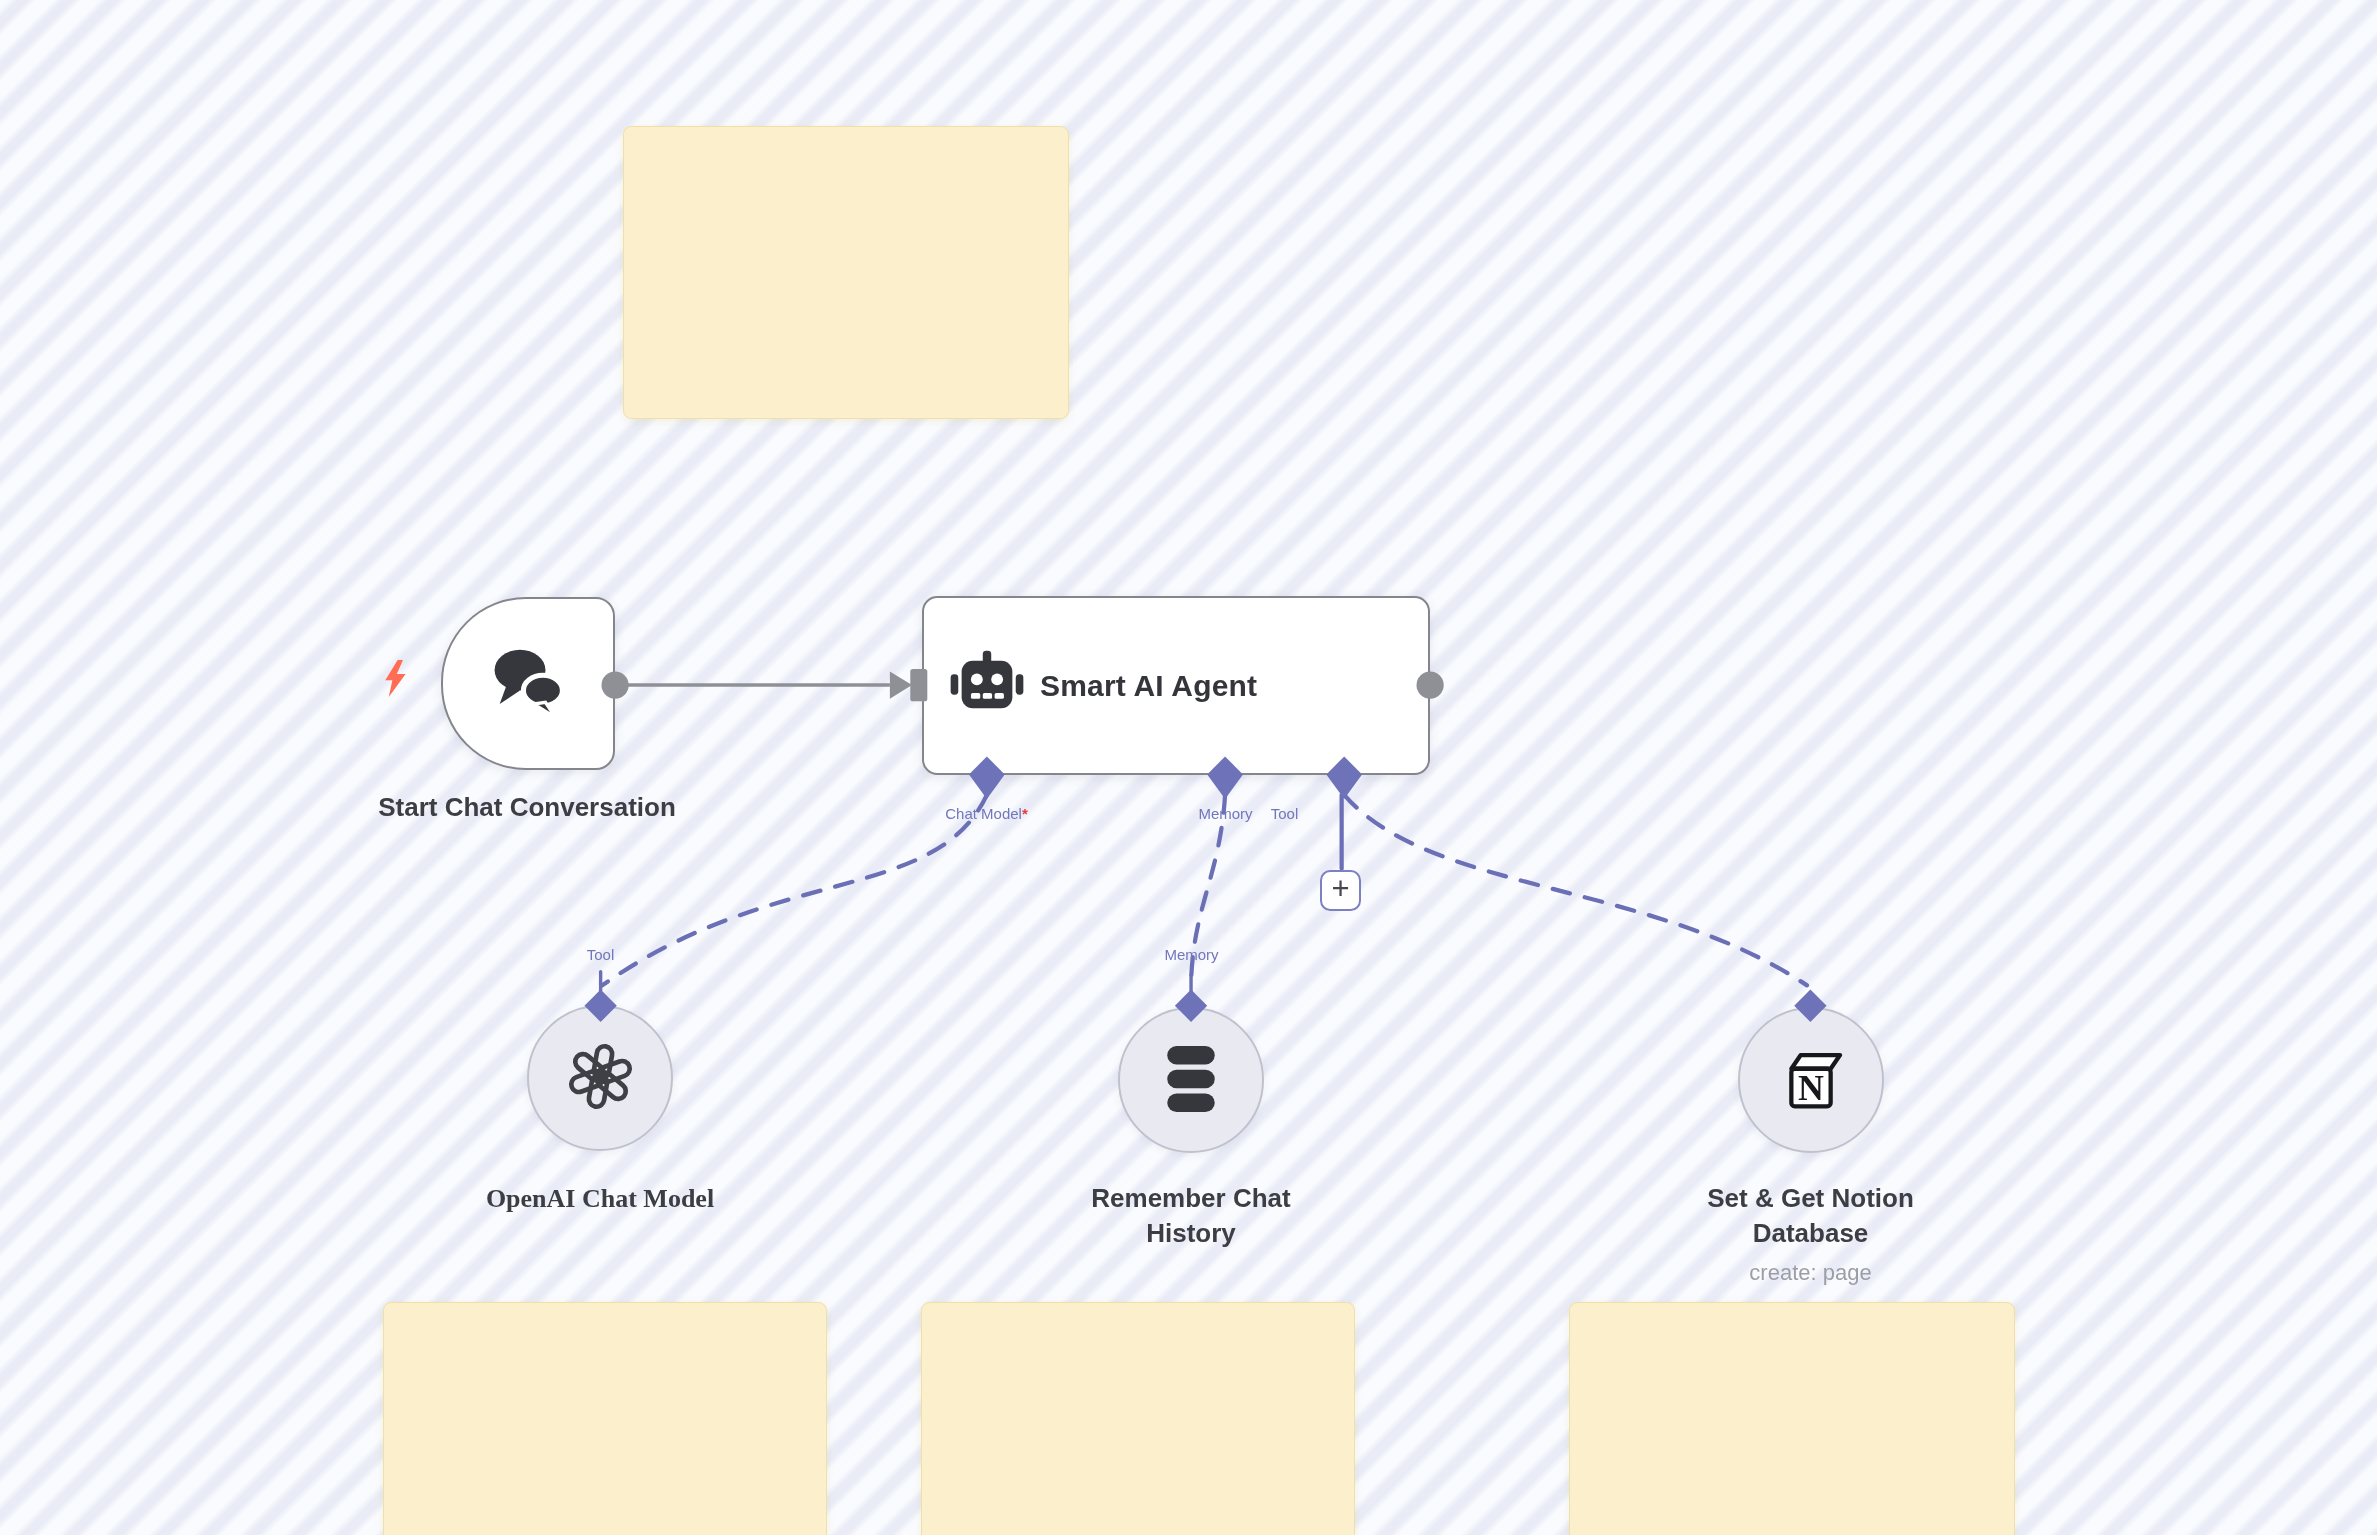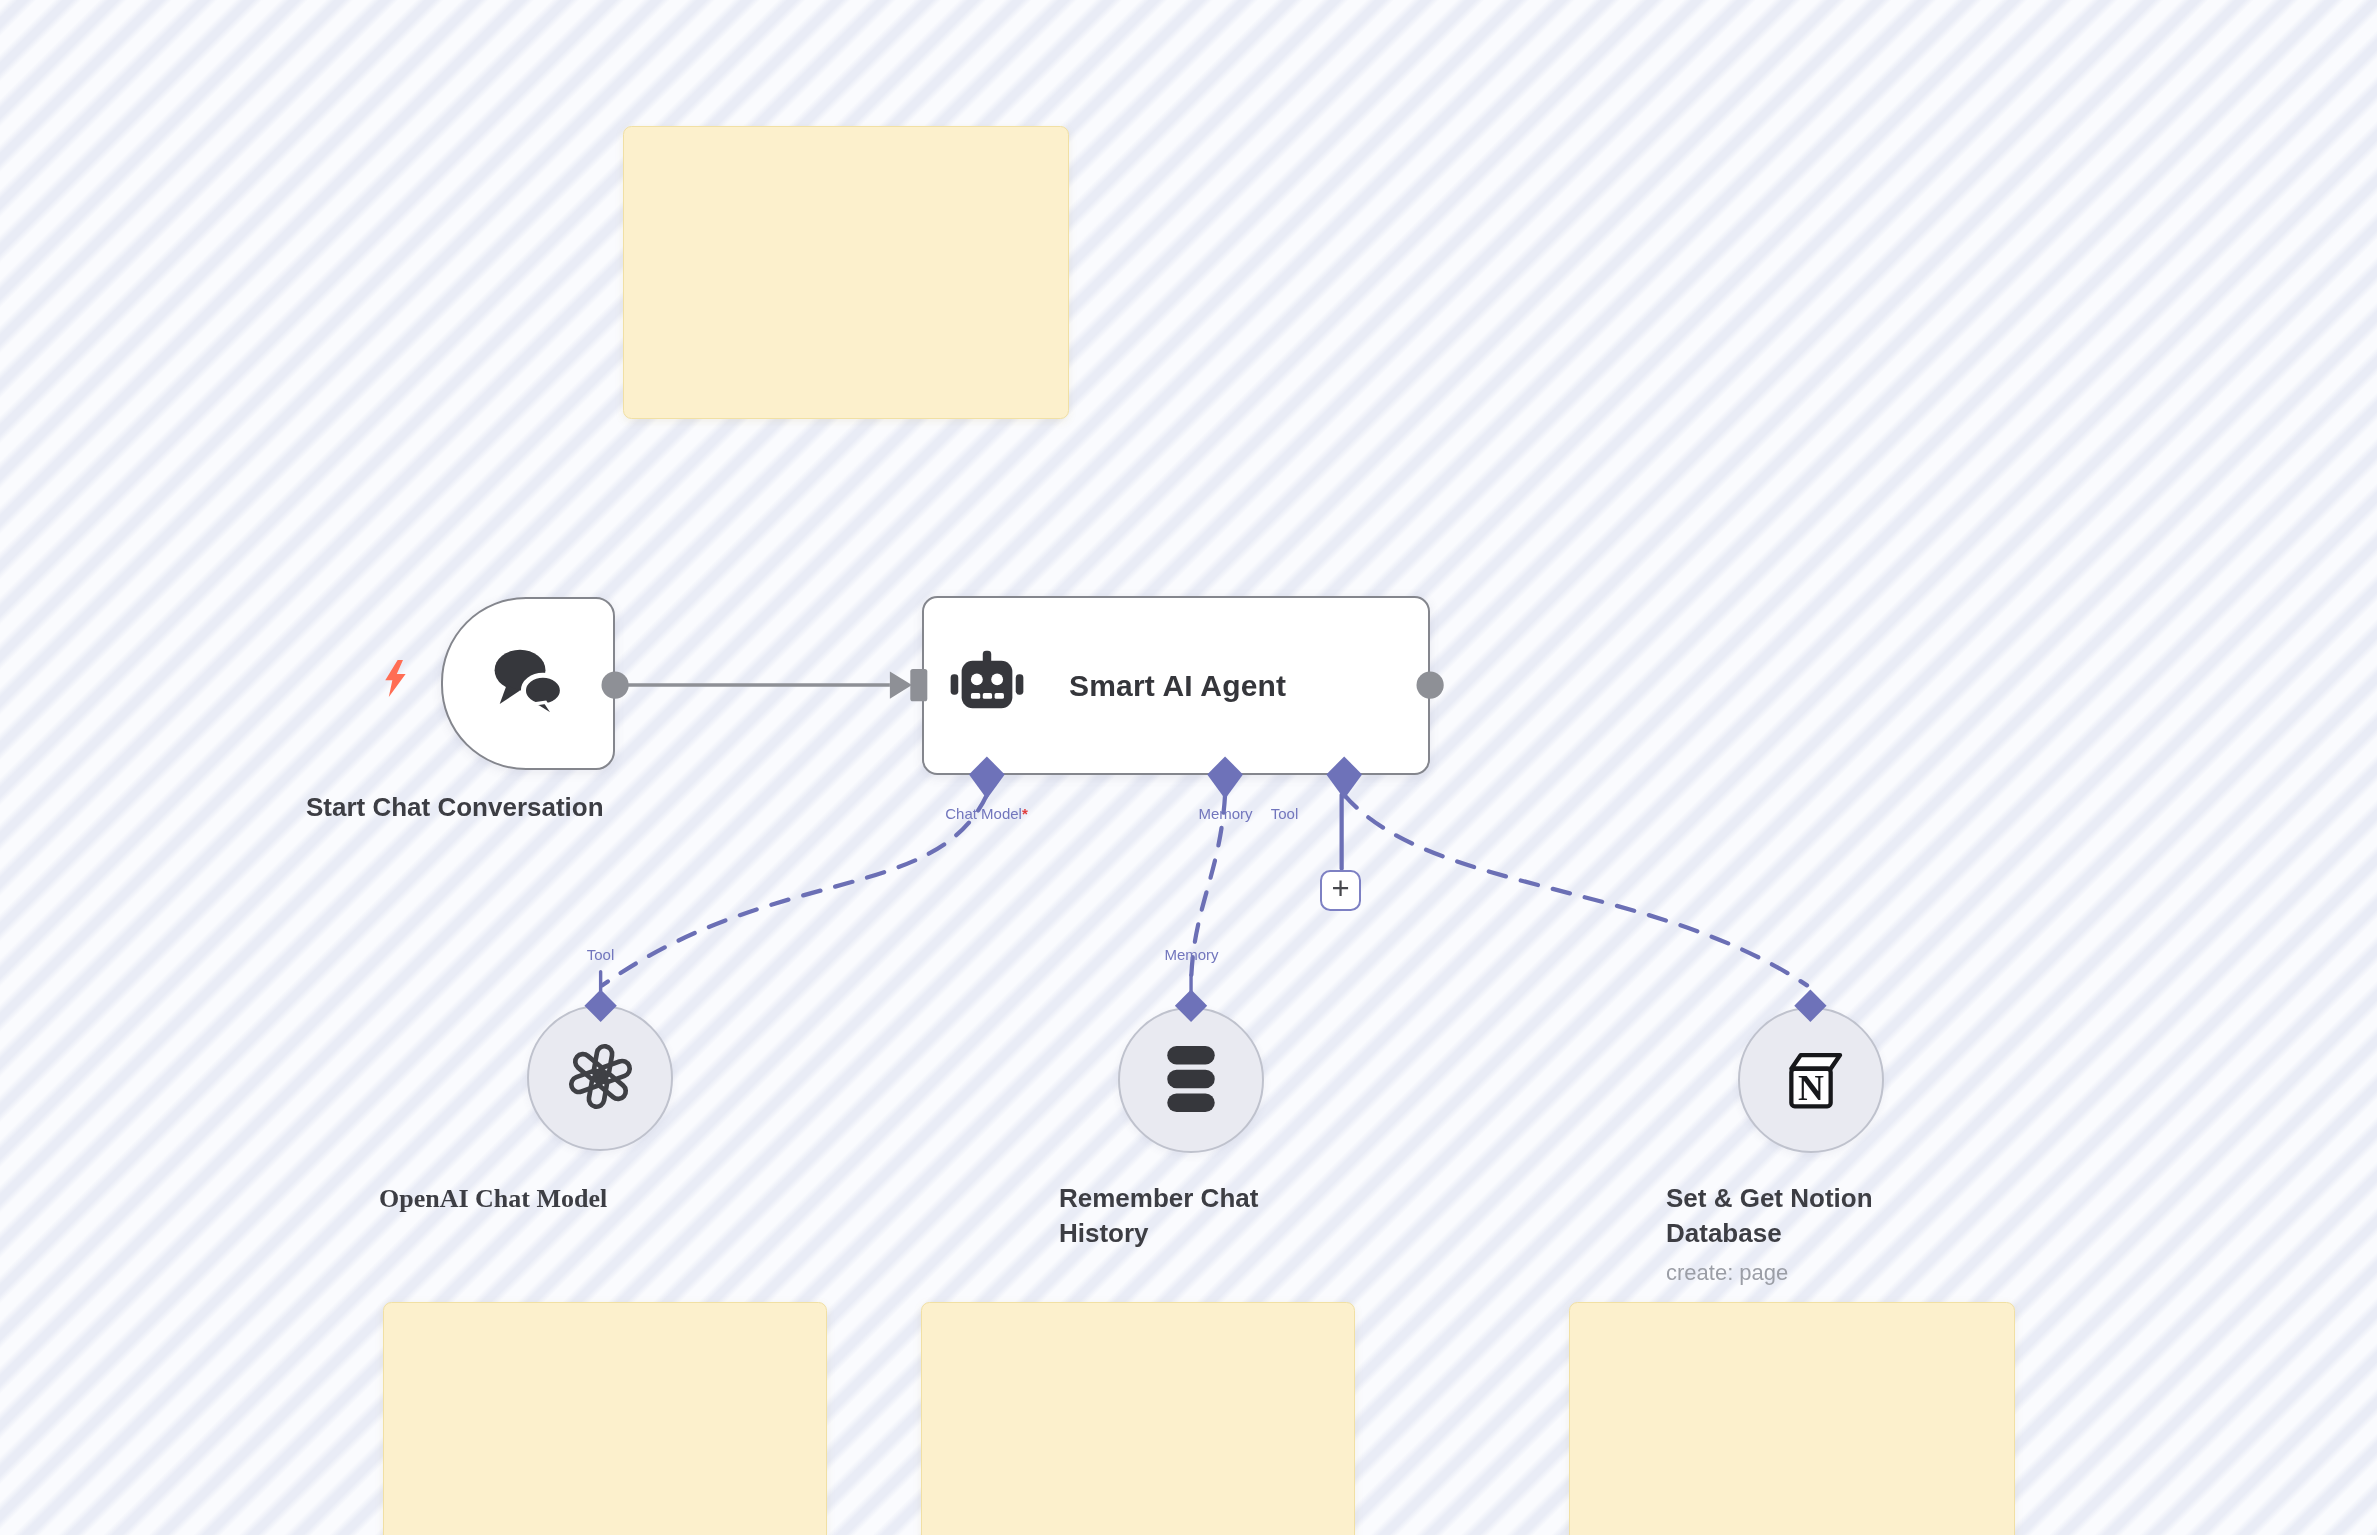--- a/index.html
+++ b/index.html
@@ -45,33 +45,33 @@
   .wire-solid{stroke:var(--connection-purple);stroke-width:5;fill:none;stroke-linecap:round;}
   .stub{stroke:var(--connection-purple);stroke-width:4;fill:none;stroke-linecap:round;}
   .port-diamond{fill:var(--port-diamond);}
   .node{
     position:absolute;z-index:2;background:var(--node-bg);
     border:2.6px solid var(--node-border);
     box-shadow:0 2.6px 10.2px rgba(70,70,110,0.10);
     display:flex;align-items:center;justify-content:center;
   }
   #trigger-node{left:441px;top:597px;width:174px;height:173px;border-radius:85px 19px 19px 85px;}
-  #agent-node{left:922px;top:596px;width:508px;height:179px;border-radius:15.3px;justify-content:flex-start;padding-left:22px;gap:41px;}
+  #agent-node{left:922px;top:596px;width:508px;height:179px;border-radius:15.3px;justify-content:flex-start;padding-left:22px;gap:12px;}
   #agent-title{font-size:30px;font-weight:600;color:#35363b;letter-spacing:0.2px;}
   .circle-node{
     position:absolute;z-index:2;width:146px;height:146px;border-radius:50%;
     background:var(--circle-fill);border:2.1px solid var(--circle-border);
     display:flex;align-items:center;justify-content:center;
     box-shadow:0 2.6px 8.5px rgba(70,70,110,0.07);
   }
   #openai-node{left:527px;top:1005px;}
   #memory-node{left:1118px;top:1007px;}
   #notion-node{left:1738px;top:1007px;}
   .node-label{
-    position:absolute;z-index:4;
+    position:absolute;z-index:4;text-align:center;
     font-size:26px;font-weight:600;color:var(--node-label-text);line-height:1.35;
   }
   #trigger-label{left:306px;top:790px;width:442px;}
   #openai-label{left:379px;top:1181px;width:442px;font-family:Liberation Serif, serif;}
   #memory-label{left:1059px;top:1181px;width:264px;}
   #notion-label-block{left:1666px;top:1181px;width:289px;}
   .node-subtitle{margin-top:6.8px;font-size:22px;font-weight:400;color:var(--subtitle-text);}
   .port-label{
     position:absolute;z-index:4;width:221px;text-align:center;
     font-size:15px;font-weight:500;color:var(--port-label-text);

